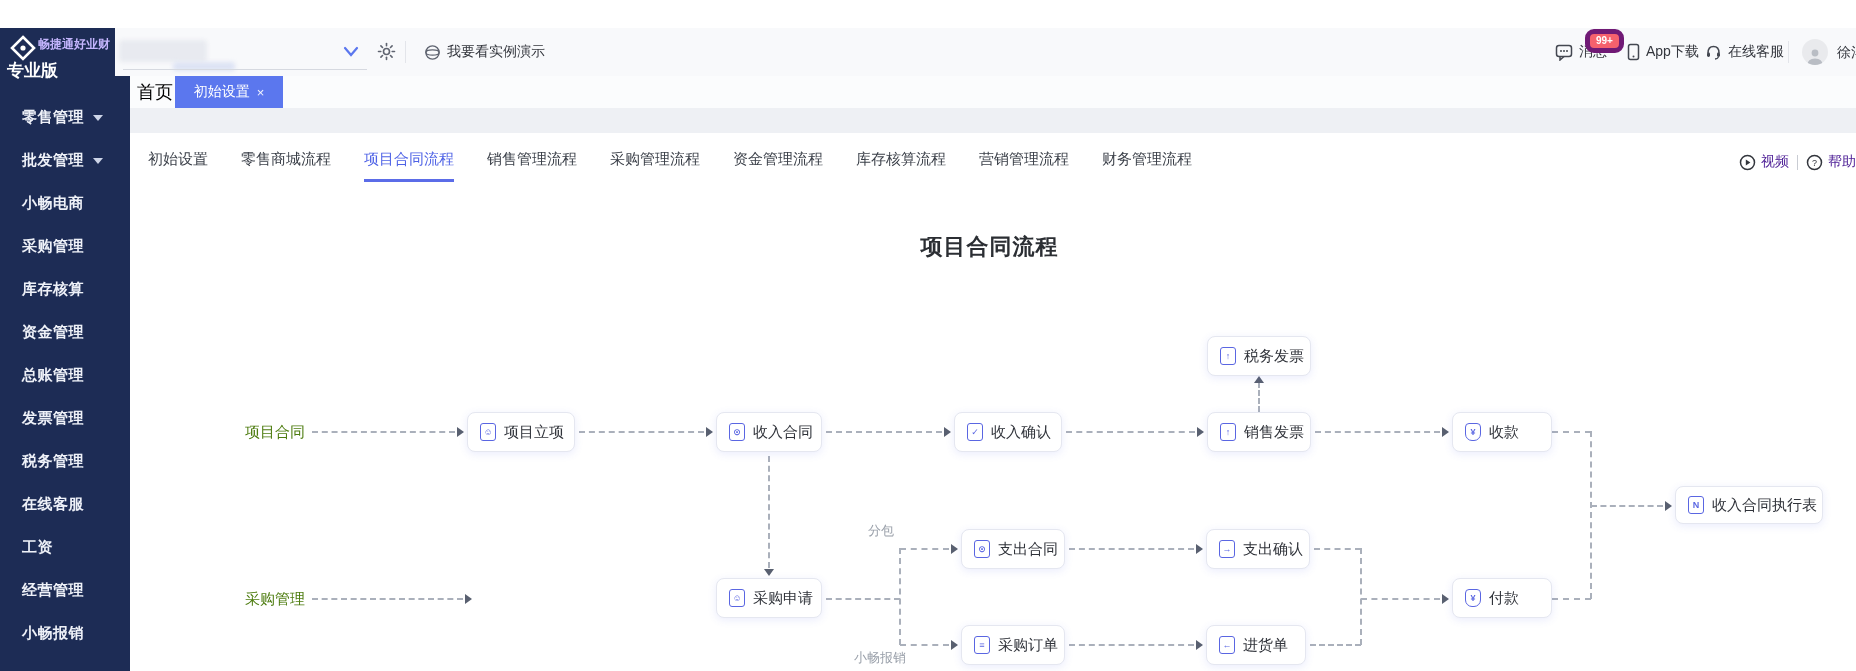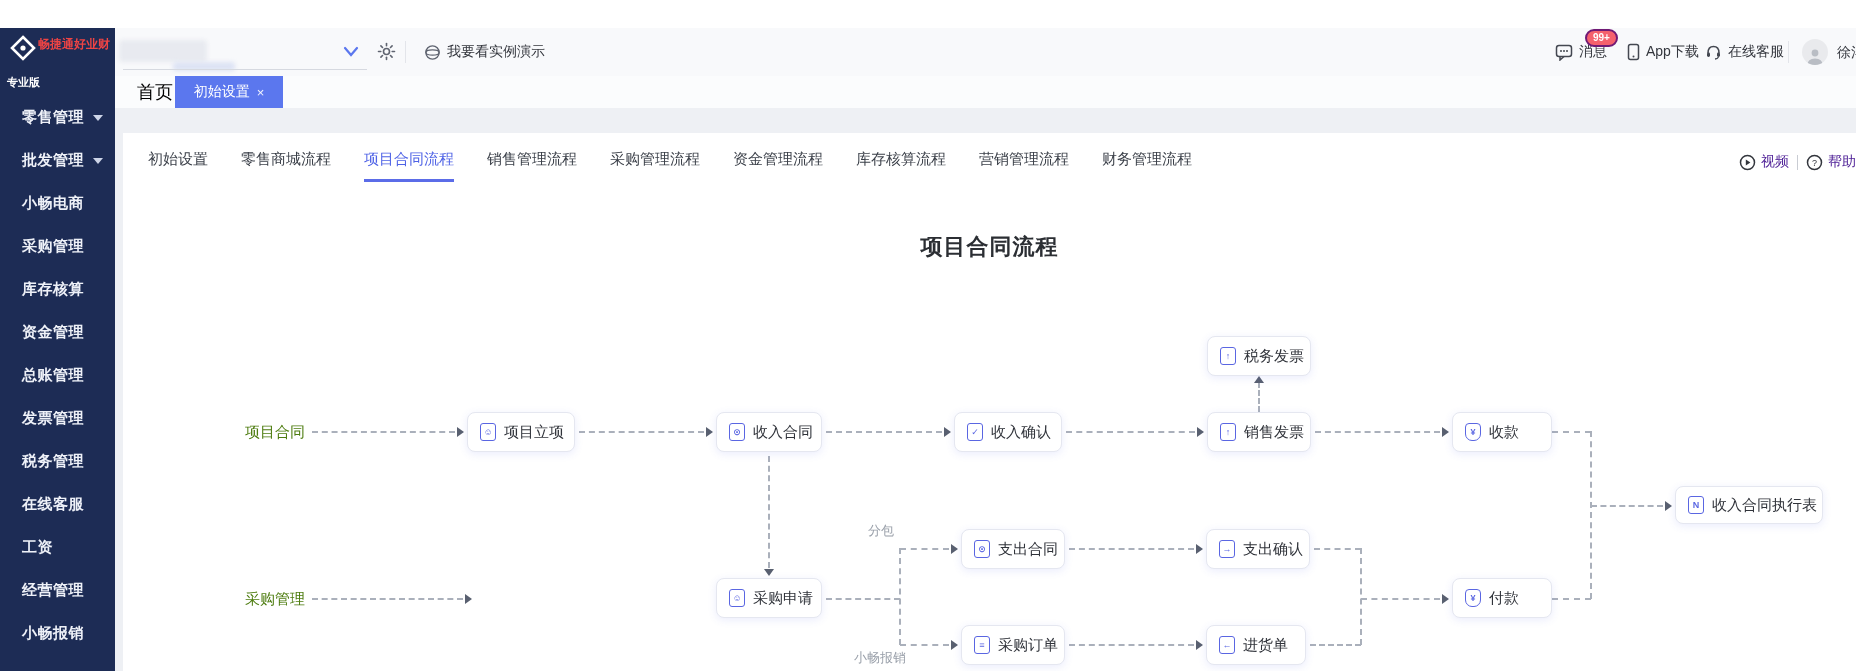--- a/index.html
+++ b/index.html
@@ -2,42 +2,42 @@
 <html><head>
 <meta charset="utf-8">
 <style>
   * { margin:0; padding:0; box-sizing:border-box; }
   body { background:#fff; font-family:"Liberation Sans","DejaVu Sans",sans-serif; }
   .stage { position:relative; width:1856px; height:671px; background:#fff; overflow:hidden; }
 
   
   .logo-block { position:absolute; left:0; top:28px; width:115px; height:48px; background:#1d2c55; z-index:5; }
   .logo-icon { position:absolute; left:10px; top:7px; }
-  .brand-name { position:absolute; left:38px; top:9px; width:74px; color:#ef4444; font-size:12px; line-height:14px; font-weight:600; }
-  .brand-edition { position:absolute; left:7px; top:31px; color:#fff; font-size:11px; font-weight:600;margin-top:16px; }
+  .brand-name { position:absolute; left:38px; top:9px; width:74px; color:#c4b5fd; font-size:12px; line-height:14px; font-weight:600; }
+  .brand-edition { position:absolute; left:7px; top:31px; color:#fff; font-size:17px; font-weight:600; }
 
   .topbar { position:absolute; left:115px; top:28px; width:1741px; height:48px; background:#f8f9fb; }
   .blur1 { position:absolute; left:4px; top:12px; width:88px; height:22px; background:#e8eaf0; border-radius:4px; filter:blur(2px); }
   .blur2 { position:absolute; left:58px; top:34px; width:62px; height:9px; background:#dde3f4; border-radius:3px; filter:blur(2px); }
   .search-underline { position:absolute; left:8px; top:41px; width:244px; border-bottom:1px solid #d6d9e0; }
   .tb-ic { position:absolute; cursor:pointer; }
   .tb-divider { position:absolute; top:13px; height:22px; border-left:1px solid #e3e5ea; }
   .tb-group { position:absolute; top:15px; display:flex; align-items:center; gap:6px; font-size:14px; color:#33363d; cursor:pointer; white-space:nowrap; }
-  .badge { position:absolute; left:1470px; top:1px; background:#f5616d; color:#fff; font-size:10px; line-height:12px; padding:1px 6px; border-radius:9px; border:2px solid #701a75; font-weight:700; }
+  .badge { position:absolute; left:1470px; top:1px; background:#f5616d; color:#fff; font-size:10px; line-height:12px; padding:1px 6px; border-radius:9px; border:5px solid #701a75; font-weight:700; }
   .avatar { position:absolute; left:1687px; top:11px; width:26px; height:26px; border-radius:50%; background:#e9eaed; display:flex; align-items:flex-end; justify-content:center; overflow:hidden; }
   .user-name { position:absolute; left:1722px; top:16px; font-size:14px; color:#33363d; white-space:nowrap; }
 
   
   .tabstrip { position:absolute; left:115px; top:76px; width:1741px; height:32px; background:#fbfcfd; }
   .tab-home { position:absolute; left:8px; top:0; height:32px; line-height:32px; padding:0 14px; font-size:18px; color:#000000; cursor:pointer; }
   .tab-active { position:absolute; left:60px; top:0; height:32px; width:108px; background:#5b77ee; color:#fff; font-size:14px; display:flex; align-items:center; justify-content:center; gap:7px; cursor:pointer; }
   .tab-close { font-size:13px; opacity:.92; cursor:pointer; }
 
   
-  .sidebar { position:absolute; left:0; top:76px; width:115px; height:595px; background:#1d2c55; padding-top:20px; z-index:4; }
+  .sidebar { position:absolute; left:0; top:76px; width:130px; height:595px; background:#1d2c55; padding-top:20px; z-index:4; }
   .side-item { height:43px; display:flex; align-items:center; padding-left:22px; color:#eef1f8; font-size:15px; font-weight:600; letter-spacing:.5px; cursor:pointer; }
   .caret { margin-left:9px; width:0; height:0; border-left:5px solid transparent; border-right:5px solid transparent; border-top:6px solid #cdd5e8; }
 
   
   .main-bg { position:absolute; left:115px; top:108px; width:1741px; height:563px; background:#eef0f4; }
   .card { position:absolute; left:123px; top:133px; width:1733px; height:538px; background:#fff; }
 
   .modtabs { position:absolute; left:25px; top:17px; display:flex; gap:33px; font-size:15px; color:#3a3f48; }
   .modtab { padding-bottom:10px; cursor:pointer; white-space:nowrap; }
   .modtab.active { color:#4f63e6; border-bottom:3px solid #5b6ce8; }

